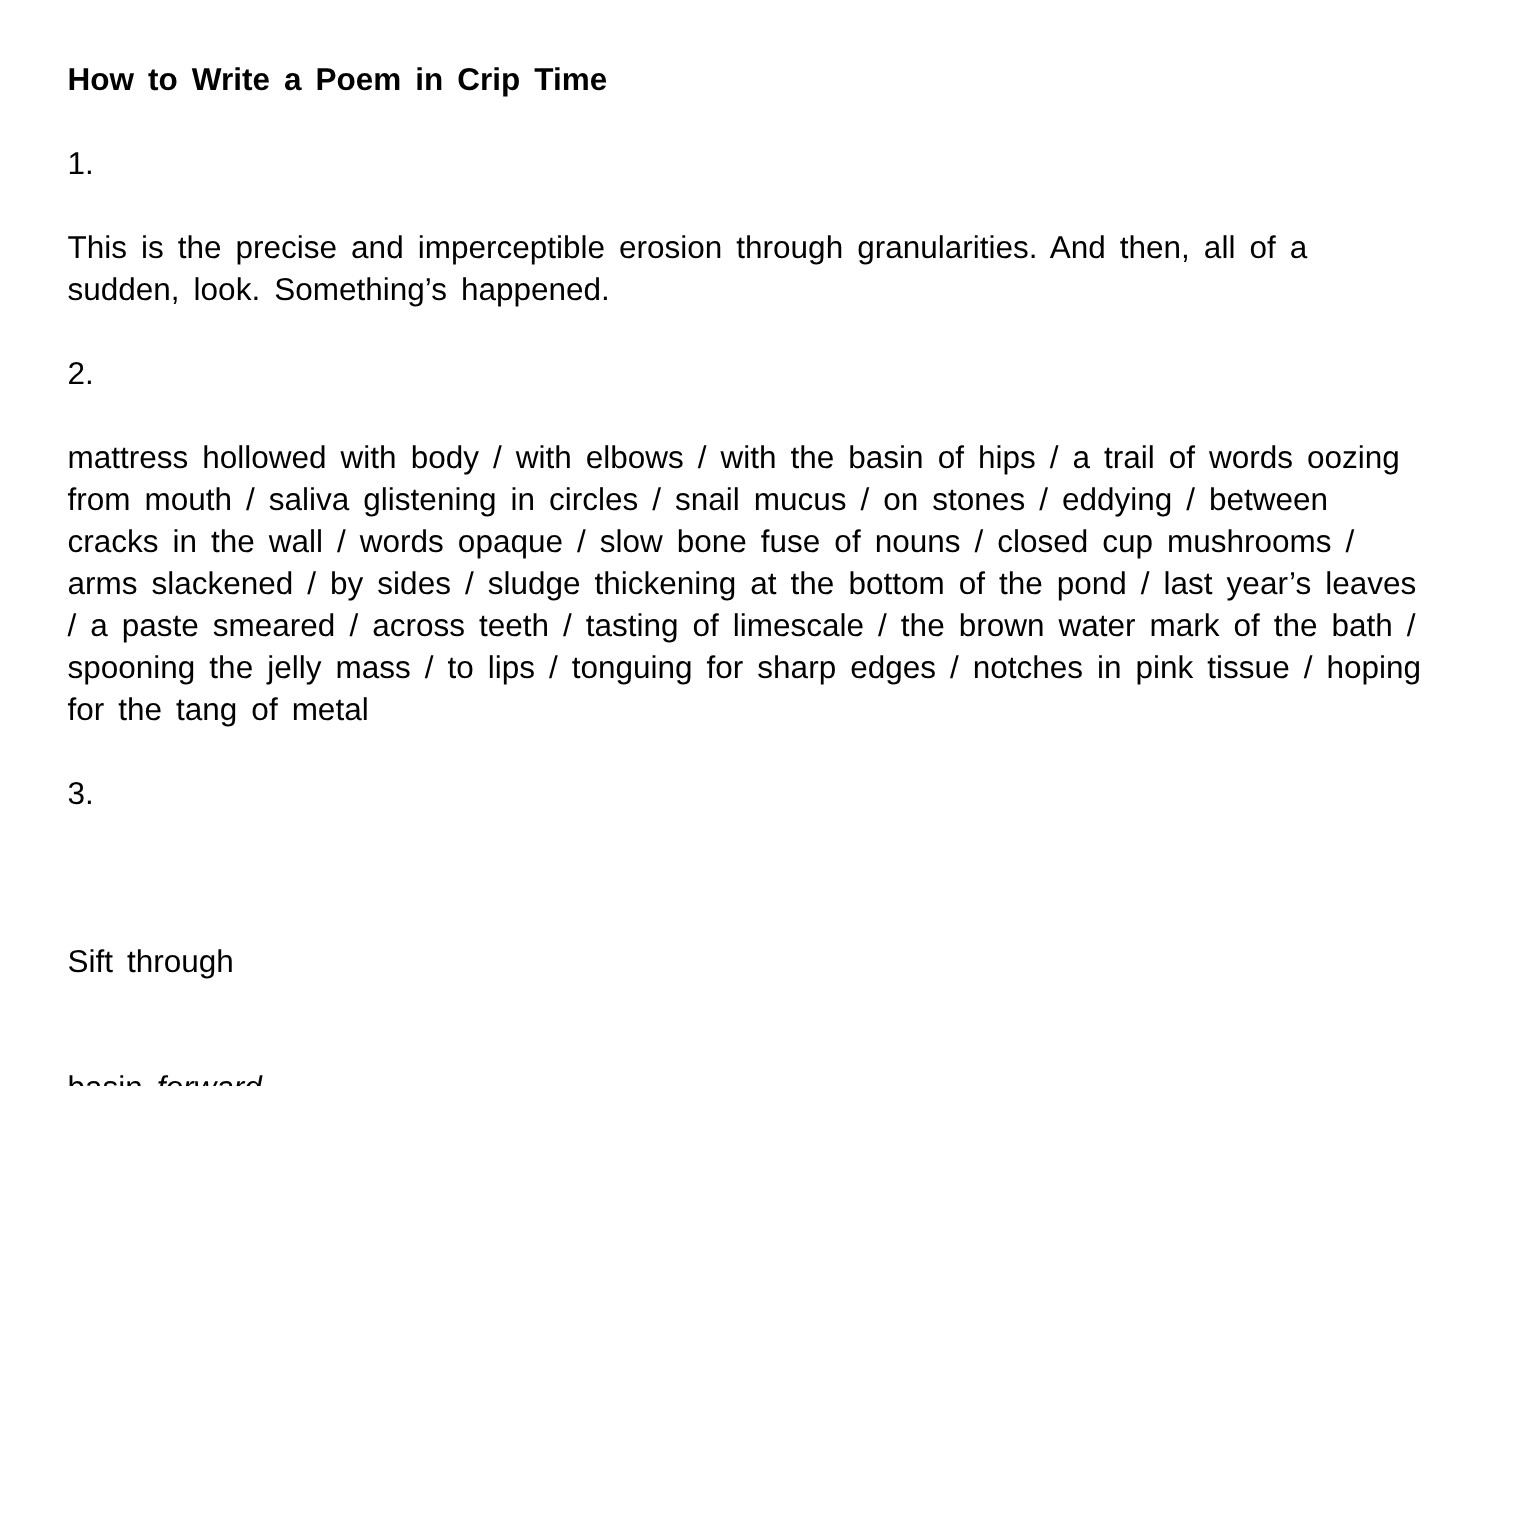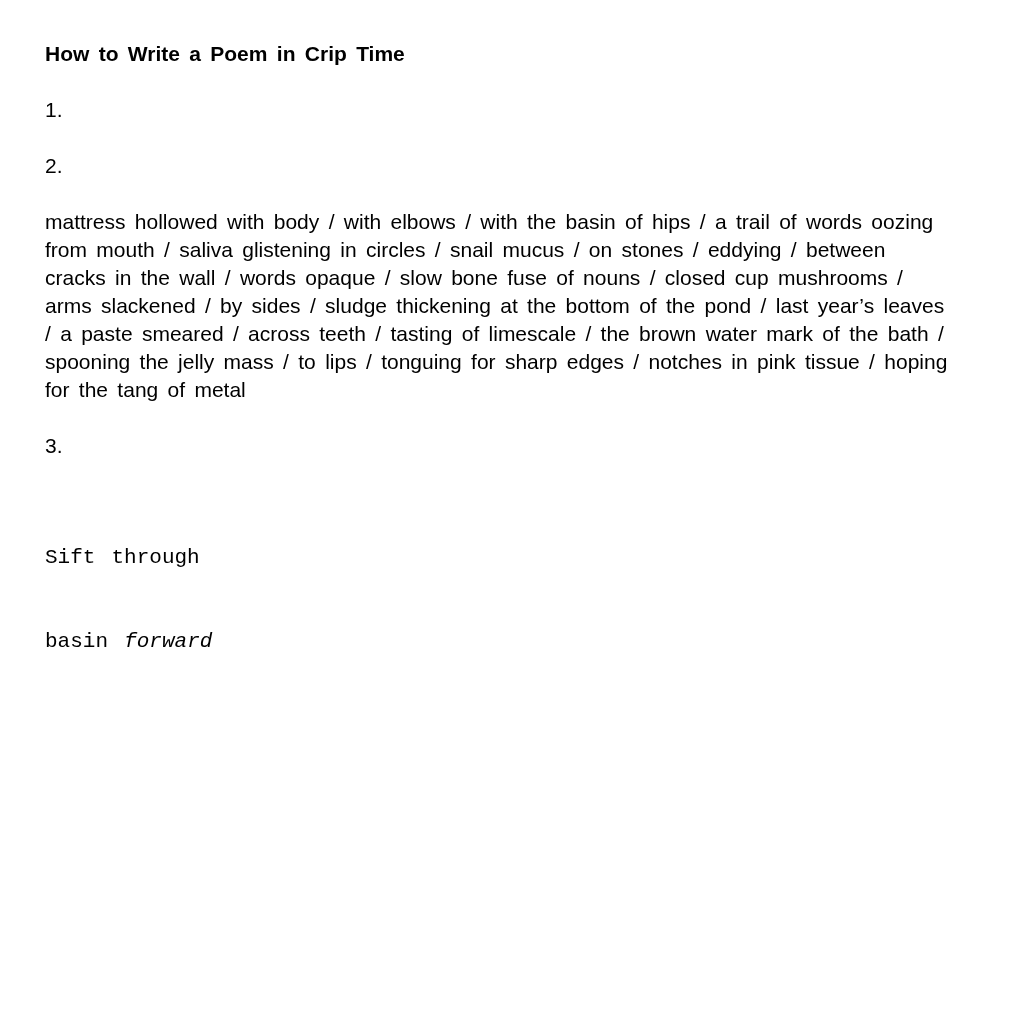--- a/index.html
+++ b/index.html
@@ -25,37 +25,38 @@
     white-space: pre;
   }
   .block + .block {
     margin-top: 28px;
   }
   .title {
     font-weight: bold;
   }
   .line {
     white-space: pre;
-    font-family: Liberation Mono, monospace;
   }
   .italic {
     font-style: italic;
   }
 </style>
 </head>
 <body>
 
 <div class="page">
 
   <div class="block title">How to Write a Poem in Crip Time</div>
 
   <div class="block">1.</div>
 
 
 
+  <div class="block">This is the precise and imperceptible erosion through granularities. And then, all of a
+sudden, look. Something’s happened.</div>
 
   <div class="block">2.</div>
 
   <div class="block">mattress hollowed with body / with elbows / with the basin of hips / a trail of words oozing
 from mouth / saliva glistening in circles / snail mucus / on stones / eddying / between
 cracks in the wall / words opaque / slow bone fuse of nouns / closed cup mushrooms /
 arms slackened / by sides / sludge thickening at the bottom of the pond / last year’s leaves
 / a paste smeared / across teeth / tasting of limescale / the brown water mark of the bath /
 spooning the jelly mass / to lips / tonguing for sharp edges / notches in pink tissue / hoping
 for the tang of metal</div>

